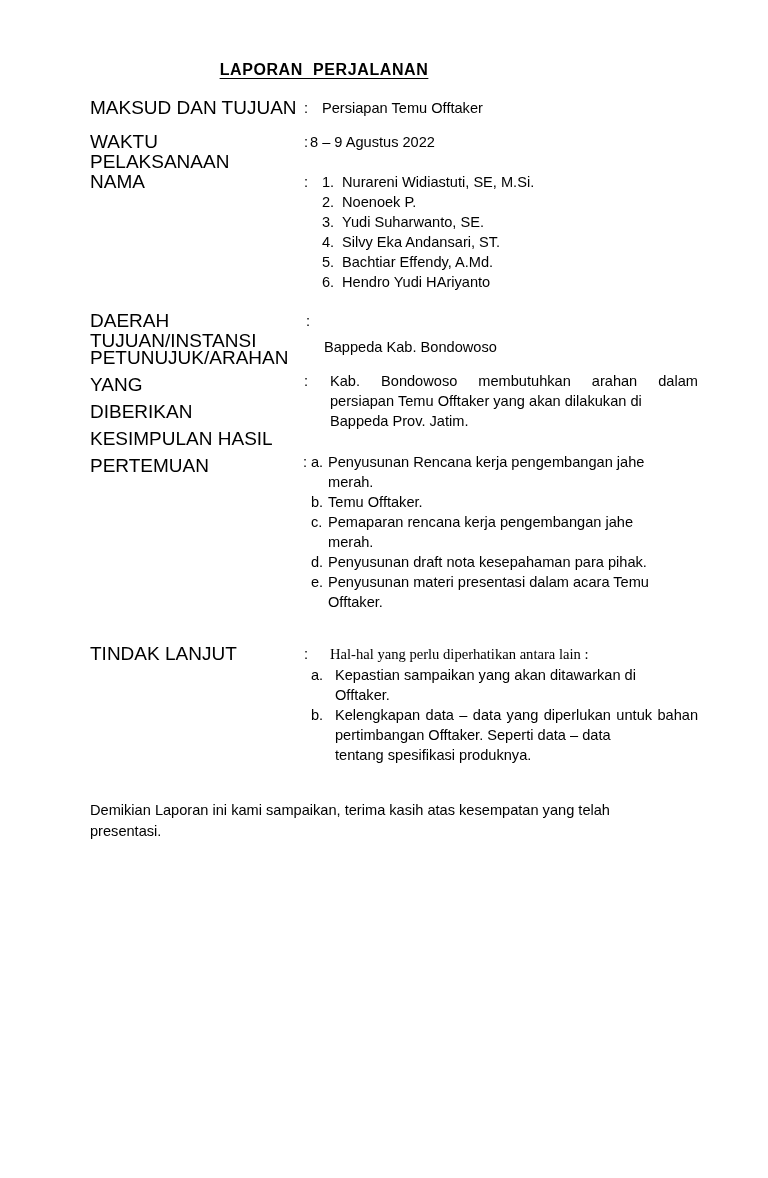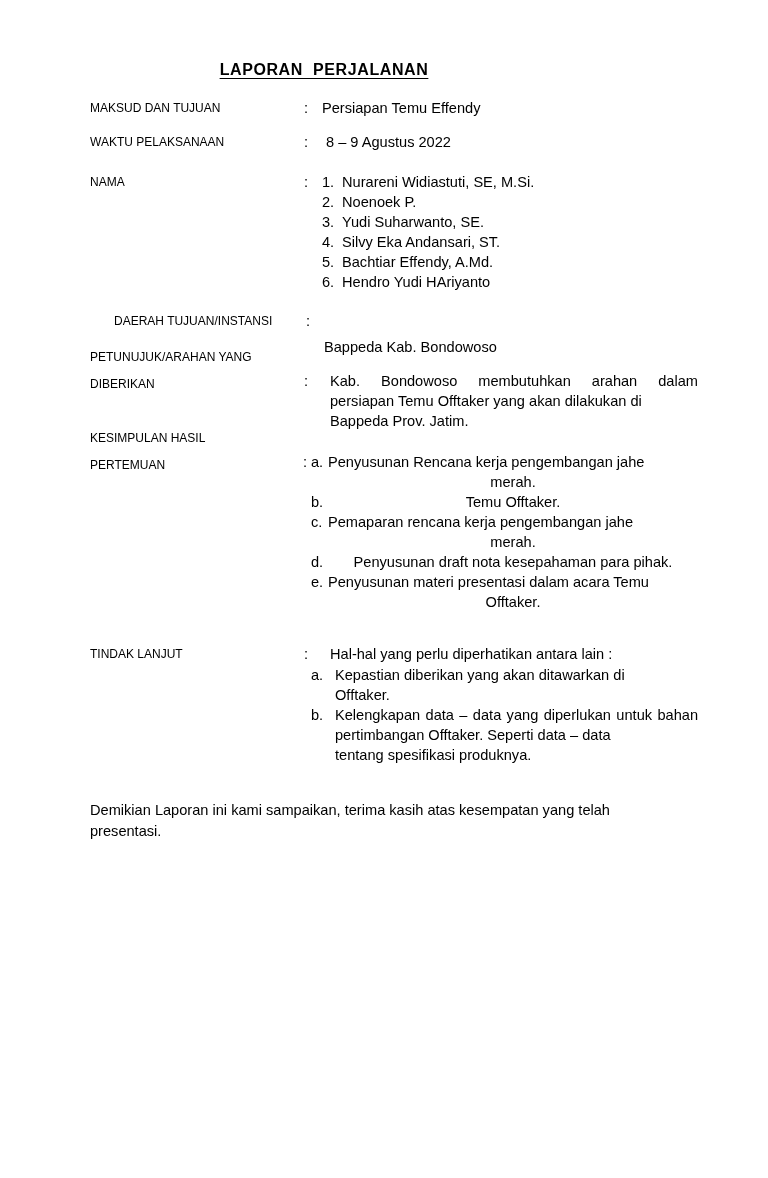--- a/index.html
+++ b/index.html
@@ -47,21 +47,21 @@
     width: 608px;
     font-size: 14.6px;
     line-height: 20px;
   }
   .label {
     position: absolute;
     left: 0;
     top: 0;
     width: 212px;
     white-space: pre-line;
-    font-size: 12px;
+    font-size: 19px;
     line-height: 20px;
   }
   .colon {
     position: absolute;
     top: 0;
     font-size: 14.6px;
     line-height: 20px;
   }
   .value {
     position: absolute;
@@ -109,21 +109,21 @@
     text-justify: inter-word;
     line-height: 20px;
   }
   .alpha-list li .mk {
     position: absolute;
     left: 0;
     top: 0;
   }
   .alpha-list li .lastline {
     display: block;
-    text-align: center;
+    text-align: left;
   }
 
   
   .alpha-list2 {
     list-style: none;
     margin: 0;
     padding: 0;
   }
   .alpha-list2 li {
     position: relative;
@@ -162,27 +162,27 @@
 
 <div class="page">
 
   <div class="doc-title">
     <span class="tu">LAPORAN  PERJALANAN</span>
   </div>
 
   <div class="row" style="top:98px;">
     <div class="label">MAKSUD DAN TUJUAN</div>
     <div class="colon" style="left:214px;">:</div>
-    <div class="value" style="left:232px; top:0; width:376px;">Persiapan Temu Effendy</div>
+    <div class="value" style="left:232px; top:0; width:376px;">Persiapan Temu Offtaker</div>
   </div>
 
   <div class="row" style="top:132px;">
     <div class="label">WAKTU PELAKSANAAN</div>
     <div class="colon" style="left:214px;">:</div>
-    <div class="value" style="left:236px; top:0; width:376px;">8 – 9 Agustus 2022</div>
+    <div class="value" style="left:220px; top:0; width:376px;">8 – 9 Agustus 2022</div>
   </div>
 
   <div class="row" style="top:172px;">
     <div class="label">NAMA</div>
     <div class="colon" style="left:214px;">:</div>
     <ul class="name-list" style="position:absolute; left:232px; top:0; width:376px;">
       <li>
         <span class="num">1.</span>
         <span>Nurareni Widiastuti, SE, M.Si.</span>
       </li>
@@ -203,21 +203,21 @@
         <span>Bachtiar Effendy, A.Md.</span>
       </li>
       <li>
         <span class="num">6.</span>
         <span>Hendro Yudi HAriyanto</span>
       </li>
     </ul>
   </div>
 
   <div class="row" style="top:311px;">
-    <div class="label" style="width:222px;margin-left:24px;">DAERAH TUJUAN/INSTANSI</div>
+    <div class="label" style="width:222px;">DAERAH TUJUAN/INSTANSI</div>
     <div class="colon" style="left:216px;">:</div>
     <div class="value" style="left:234px; top:0; width:374px;margin-top:26px;">Bappeda Kab. Bondowoso</div>
   </div>
 
   <div class="row" style="top:344px;">
     <div class="label" style="width:230px; line-height:27px;">PETUNUJUK/ARAHAN YANG
 DIBERIKAN</div>
     <div class="colon" style="left:214px; top:27px;">:</div>
     <div class="value just" style="left:240px; top:27px; width:368px;">
       <span>Kab. Bondowoso membutuhkan arahan dalam persiapan Temu Offtaker yang akan dilakukan di</span>
@@ -252,25 +252,25 @@
         <span class="mk">e.</span>
         <span>Penyusunan materi presentasi dalam acara Temu</span>
         <span class="lastline">Offtaker.</span>
       </li>
     </ul>
   </div>
 
   <div class="row" style="top:644px;">
     <div class="label">TINDAK LANJUT</div>
     <div class="colon" style="left:214px;">:</div>
-    <div class="value" style="left:240px; top:0; width:368px;">Hal-hal yang perlu diperhatikan antara lain :</div>
+    <div class="value" style="left:240px; top:0; width:368px;font-family:Liberation Serif, serif;">Hal-hal yang perlu diperhatikan antara lain :</div>
     <ul class="alpha-list2" style="position:absolute; left:221px; top:21px; width:387px;">
       <li>
         <span class="mk">a.</span>
-        <span>Kepastian diberikan yang akan ditawarkan di</span>
+        <span>Kepastian sampaikan yang akan ditawarkan di</span>
         <span class="lastline">Offtaker.</span>
       </li>
       <li>
         <span class="mk">b.</span>
         <span>Kelengkapan data – data yang diperlukan untuk bahan pertimbangan Offtaker. Seperti data – data</span>
         <span class="lastline">tentang spesifikasi produknya.</span>
       </li>
     </ul>
   </div>
 

